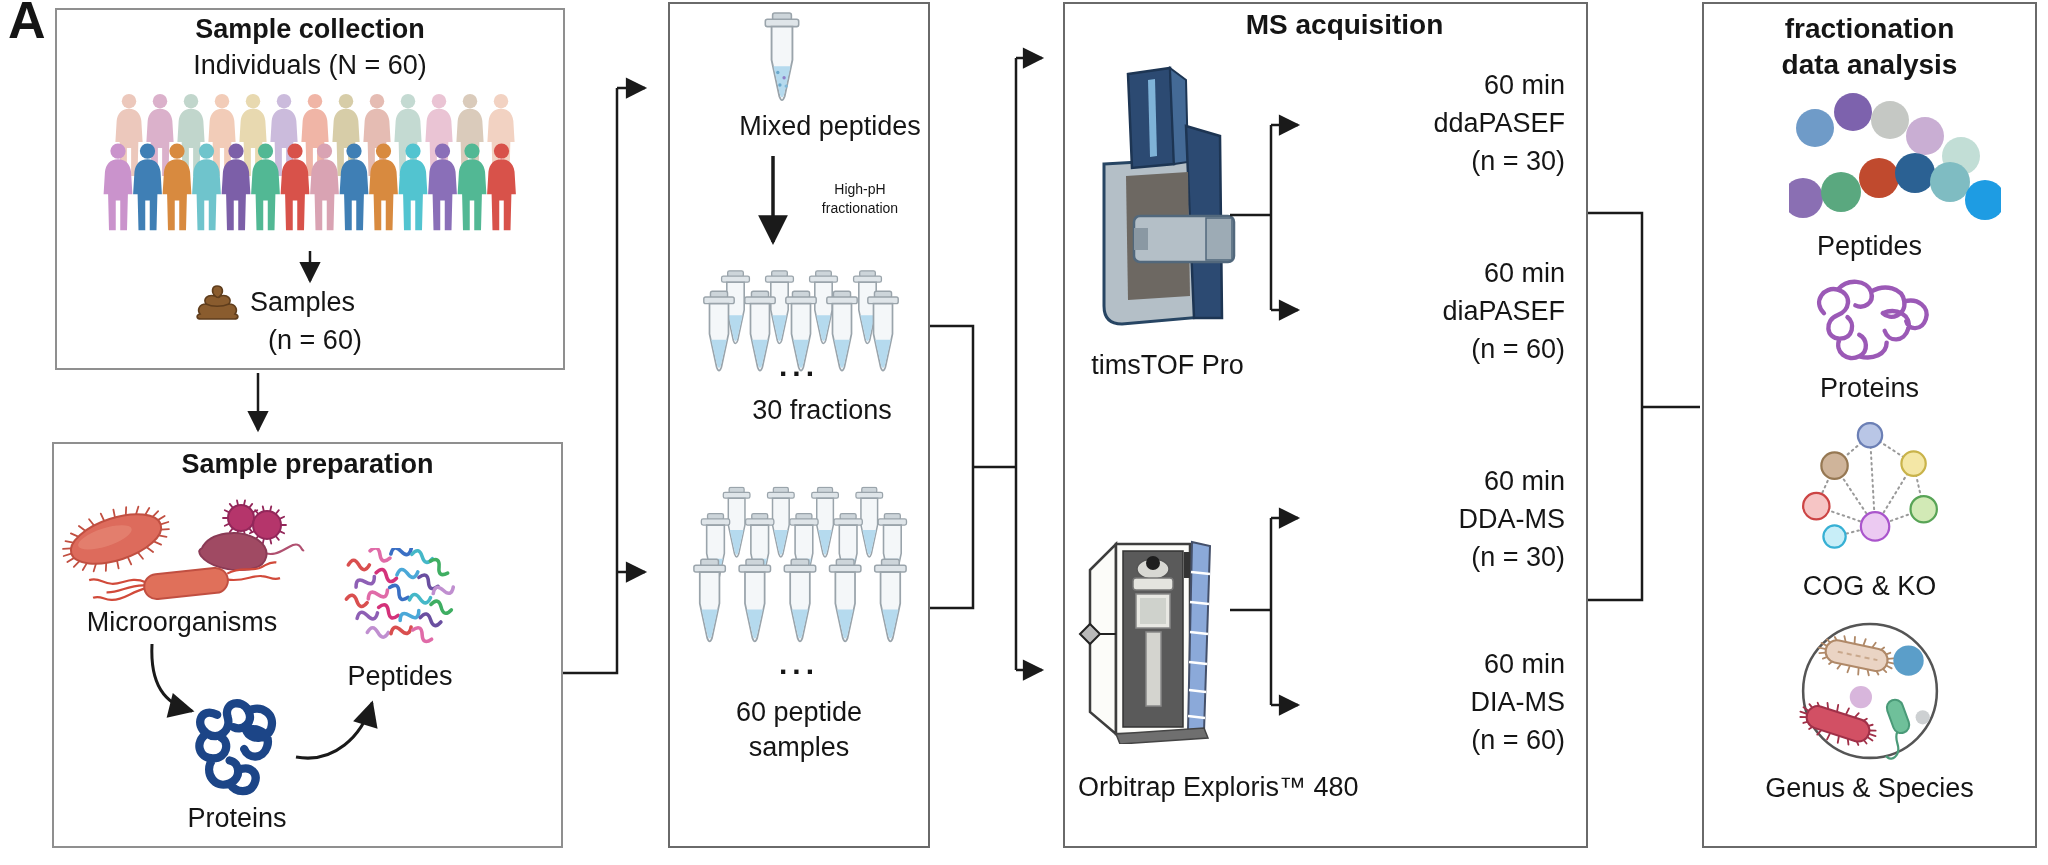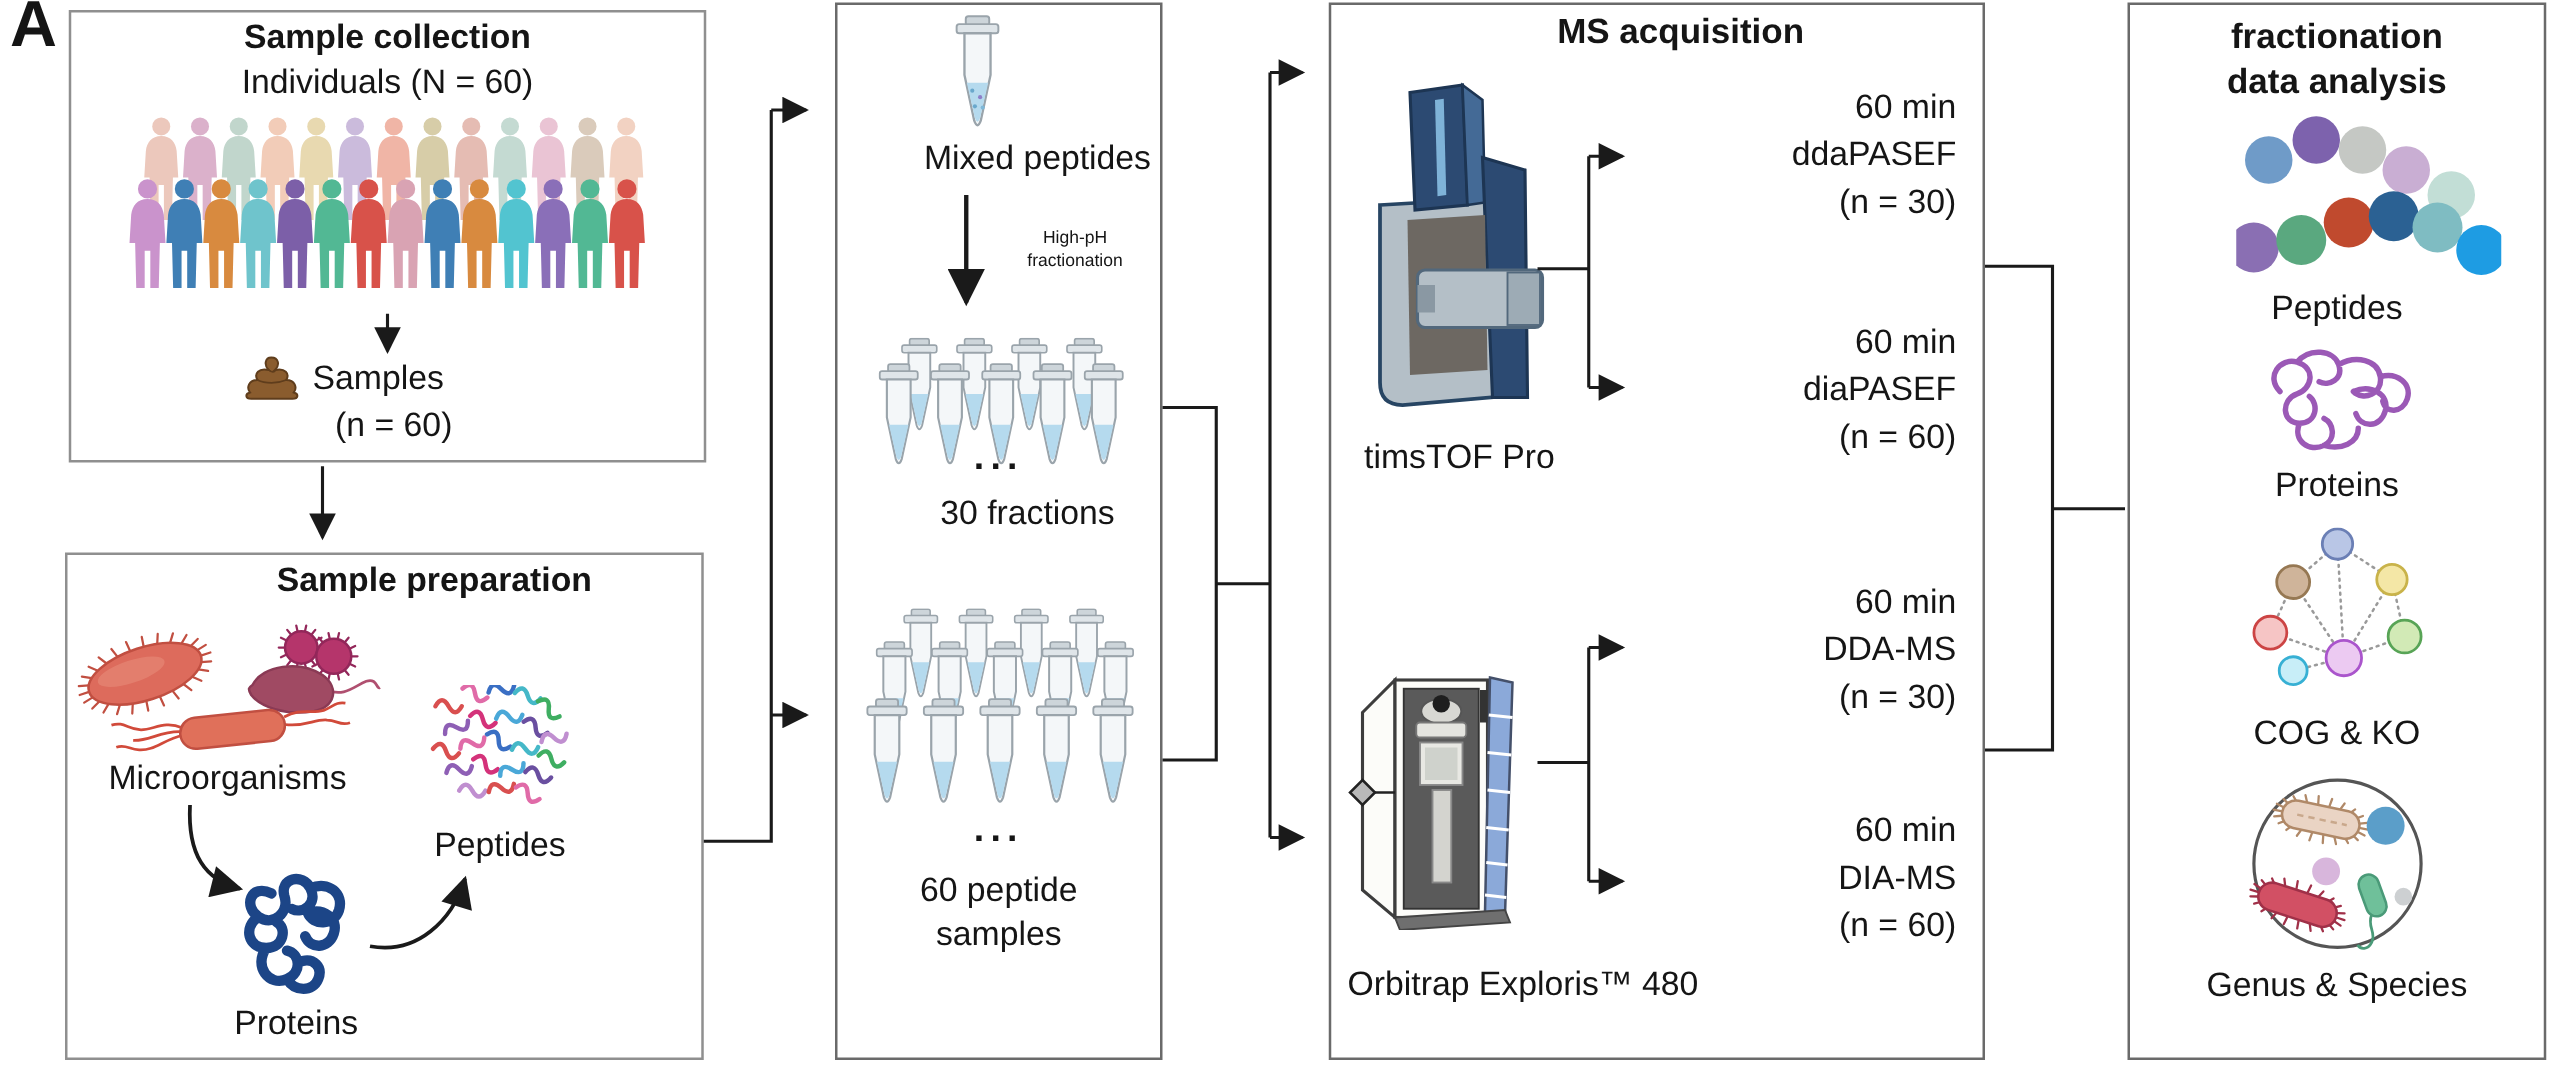--- a/index.html
+++ b/index.html
@@ -82,21 +82,21 @@
     </svg>
 
   <svg class="abs" style="left:194px;top:284px;" width="46" height="36" viewBox="0 0 46 36">
     <path d="M23 2 C29 2 30 8 26 12 C34 10 38 15 35 20 C42 20 44 26 41 30 C45 31 45 35 40 35 L7 35 C2 35 2 31 6 30 C3 26 5 20 12 20 C9 15 13 10 21 12 C17 8 18 2 23 2 Z" fill="#8a5c2e" stroke="#5f3d1c" stroke-width="1.6"></path>
     <path d="M12 20 C18 23 28 23 35 20 M21 12 C23 14 26 14 26 12" fill="none" stroke="#5f3d1c" stroke-width="1.4"></path>
   </svg>
   <div class="lbl" style="left:250px;top:286px;">Samples</div>
   <div class="lbl" style="left:60px;top:324px;width:510px;">(n = 60)</div>
 
   <div class="box" style="left:52px;top:442px;width:511px;height:406px;"></div>
-  <div class="lbl bold" style="left:52px;top:448px;width:511px;padding-left:40px;">Sample preparation</div>
+  <div class="lbl bold" style="left:52px;top:448px;width:511px;">Sample preparation</div>
 
   <svg class="abs" style="left:56px;top:494px;" width="250" height="114" viewBox="0 0 250 114">
     <g transform="rotate(-18 60 45)">
       <g id="spike-rod">
           <line x1="107" y1="45" x2="115" y2="45" stroke="#c14f41" stroke-width="1.8" stroke-linecap="round"></line>
           <line x1="105.63426541902444" y1="50.025628950038715" x2="113.40179995843286" y2="51.94015426433918" stroke="#c14f41" stroke-width="1.8" stroke-linecap="round"></line>
           <line x1="101.61643320570087" y1="54.75918661291914" x2="108.70008141092654" y2="58.47697198926929" stroke="#c14f41" stroke-width="1.8" stroke-linecap="round"></line>
           <line x1="95.18000516404175" y1="58.9255758230567" x2="101.16809114941056" y2="64.23055708898306" stroke="#c14f41" stroke-width="1.8" stroke-linecap="round"></line>
           <line x1="86.69904309636432" y1="62.282661183766784" x2="91.24356107021357" y2="68.86653211091604" stroke="#c14f41" stroke-width="1.8" stroke-linecap="round"></line>
           <line x1="76.66642969099917" y1="64.63534109639372" x2="79.50326878733947" y2="72.11547103787703" stroke="#c14f41" stroke-width="1.8" stroke-linecap="round"></line>

